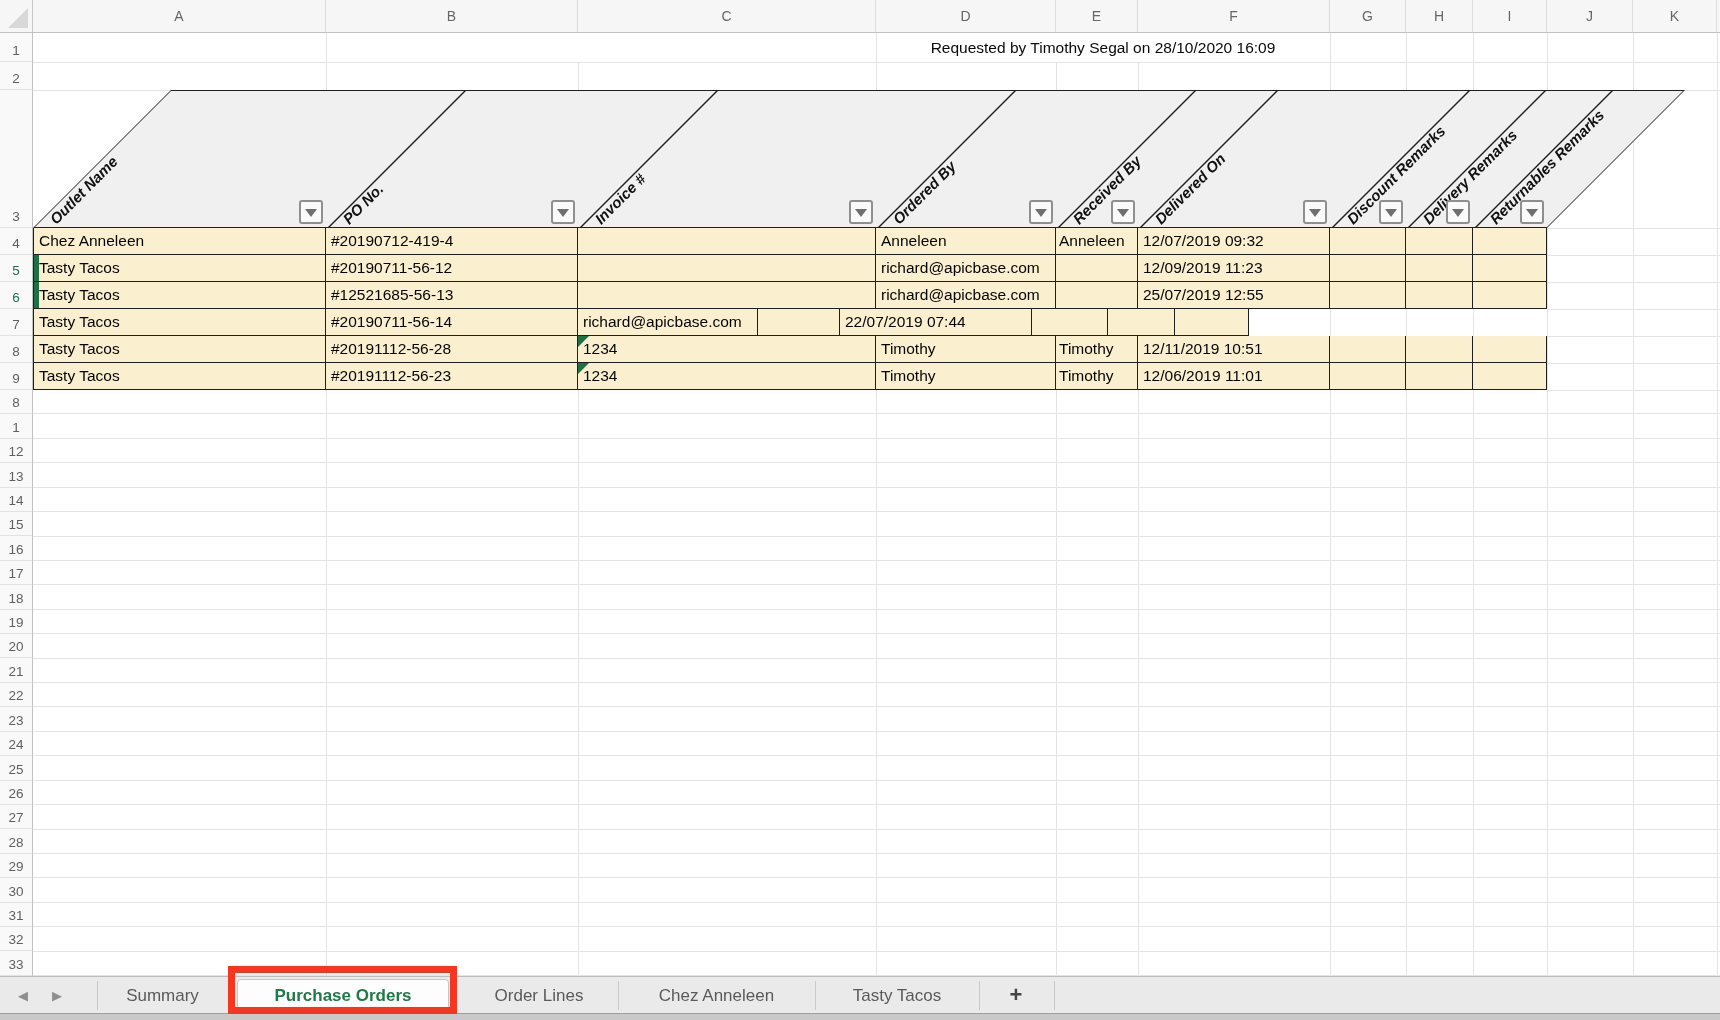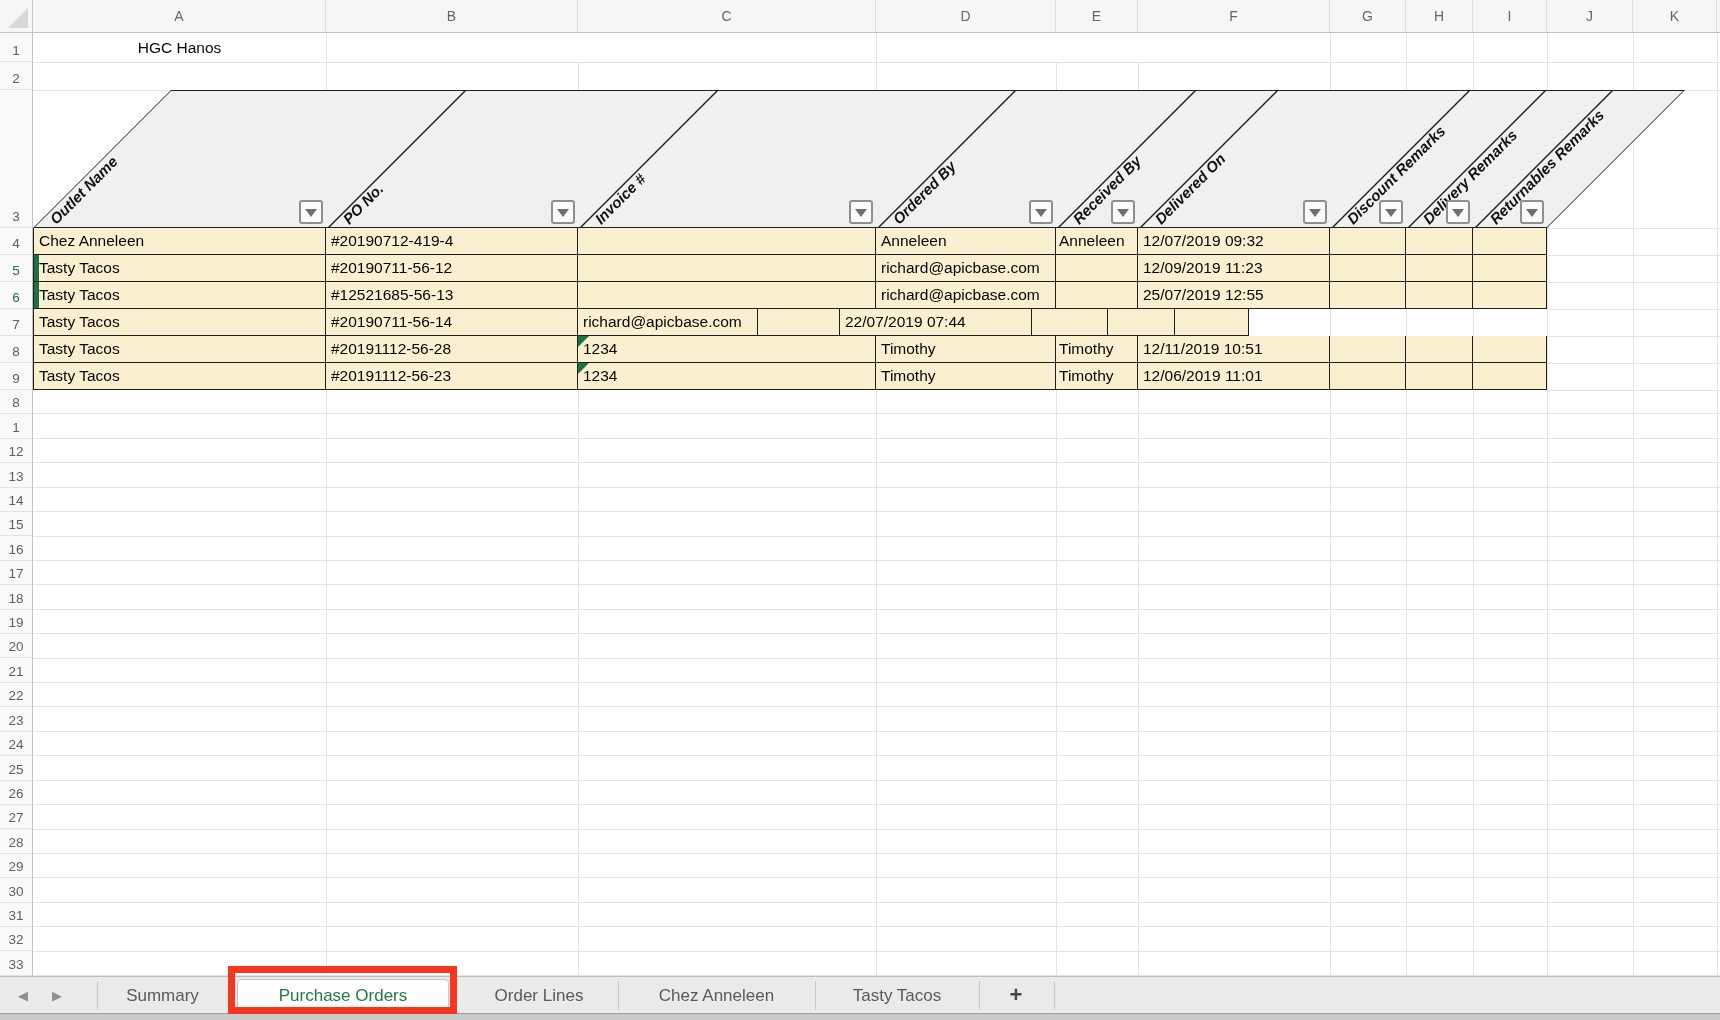--- a/index.html
+++ b/index.html
@@ -100,21 +100,21 @@
   .nav{position:absolute;top:0;height:37px;line-height:37px;font-size:13px;color:#8f8f8f;}
   .nav-l{left:18px}.nav-r{left:52px}
   .tsep{position:absolute;top:4px;height:29px;width:1px;background:#c9c9c9;}
   .tsep.s1{left:97px}.tsep.s2{left:618px}.tsep.s3{left:815px}.tsep.s4{left:979px}.tsep.s5{left:1054px}
   .tab{position:absolute;top:0;height:37px;line-height:37px;text-align:center;cursor:default;}
   .t-summary{left:97px;width:131px;}
   .t-ol{left:460px;width:158px;}
   .t-ca{left:618px;width:197px;}
   .t-tt{left:815px;width:164px;}
   .tab.active{left:237px;top:2px;width:212px;height:32px;line-height:31px;background:#fdfdfd;
-          border:1px solid #c6c6c6;border-radius:4px;color:#1e7a47;font-weight:normal;z-index:6;}
+          border:1px solid #c6c6c6;border-radius:4px;color:#1e7a47;font-weight:bold;z-index:6;}
   .plus{position:absolute;left:996px;width:40px;top:0;height:37px;line-height:35px;
         text-align:center;font-size:22px;color:#454545;font-weight:600;}
   .redbox{position:absolute;left:228px;top:966px;width:229px;height:48px;
           border:7px solid #f5371f;z-index:10;}
 </style>
 </head>
 <body>
 
 <div class="screen">
 
@@ -190,21 +190,21 @@
   <div class="vl1 x7"></div>
   <div class="vl1 x8"></div>
   <div class="vl1 x9"></div>
   <div class="vl1 x10"></div>
   <div class="vl1 x11"></div>
   <div class="hl y1"></div>
   <div class="hl y2"></div>
   <div class="lowgrid"></div>
   <div class="jkgrid"></div>
 
-  <div class="irow ir-a">HGC Hanos</div>
+  <div class="irow ir-d">Requested by Timothy Segal on 28/10/2020 16:09</div>
 
   <div class="para">
     <div class="dline d1"></div>
     <div class="dline d2"></div>
     <div class="dline d3"></div>
     <div class="dline d4"></div>
     <div class="dline d5"></div>
     <div class="dline d6"></div>
     <div class="dline d7"></div>
     <div class="dline d8"></div>

